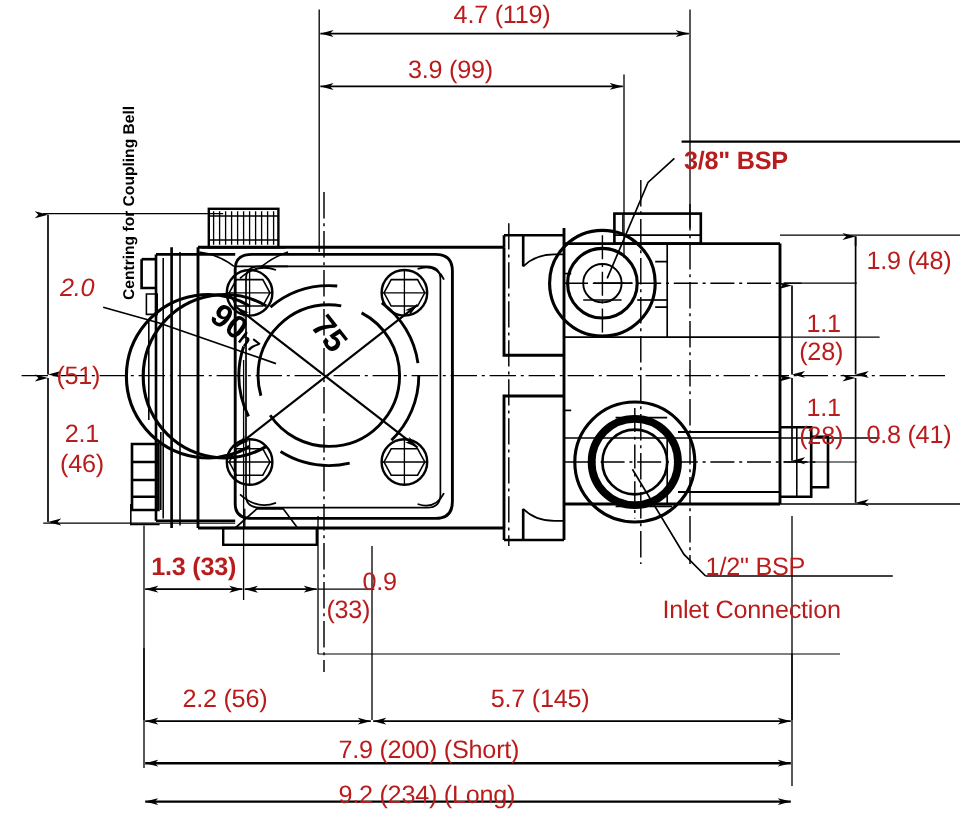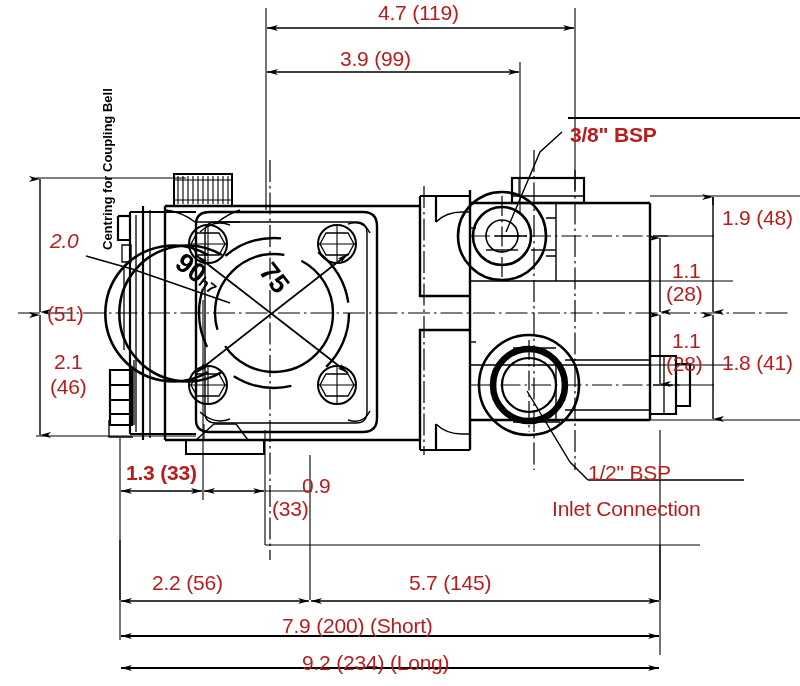--- a/index.html
+++ b/index.html
@@ -304,26 +304,26 @@
 </div>
 <div class="ital90" style="left:277px;top:257px;transform:rotate(52deg);transform-origin:0 0;">75</div>
 
 <div class="lbl bold" style="left:570px;top:122px;">3/8" BSP</div>
 
 <div class="lbl" style="left:722px;top:205px;">1.9 (48)</div>
 <div class="lbl" style="left:672px;top:258px;">1.1</div>
 <div class="lbl" style="left:666px;top:281px;">(28)</div>
 <div class="lbl" style="left:672px;top:328px;">1.1</div>
 <div class="lbl" style="left:666px;top:351px;">(28)</div>
-<div class="lbl" style="left:722px;top:350px;">1.8 (41)</div>
+<div class="lbl" style="left:722px;top:350px;">0.8 (41)</div>
 
 <div class="lbl" style="left:588px;top:460px;">1/2" BSP</div>
 <div class="lbl" style="left:552px;top:496px;text-align:center;">Inlet Connection</div>
 
 <div class="lbl" style="left:126px;top:460px;font-weight:bold;">1.3 (33)</div>
 <div class="lbl" style="left:302px;top:473px;">0.9</div>
 <div class="lbl" style="left:272px;top:496px;">(33)</div>
 <div class="lbl" style="left:152px;top:570px;">2.2 (56)</div>
 <div class="lbl" style="left:409px;top:570px;">5.7 (145)</div>
 <div class="lbl" style="left:282px;top:613px;">7.9 (200) (Short)</div>
-<div class="lbl" style="left:282px;top:650px;margin-left:20px;">9.2 (234) (Long)</div>
+<div class="lbl" style="left:282px;top:650px;">9.2 (234) (Long)</div>
 
 </div>
 
 </body></html>

